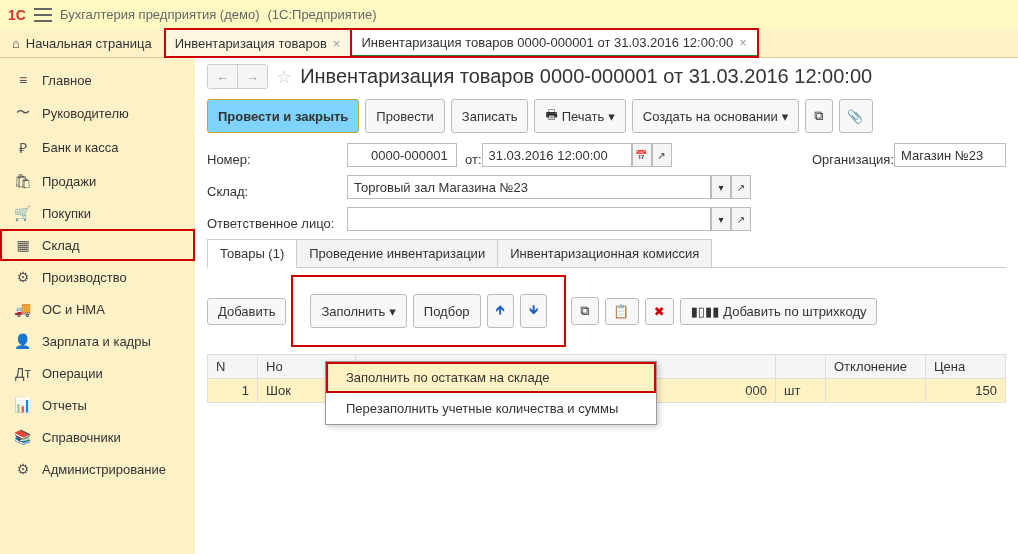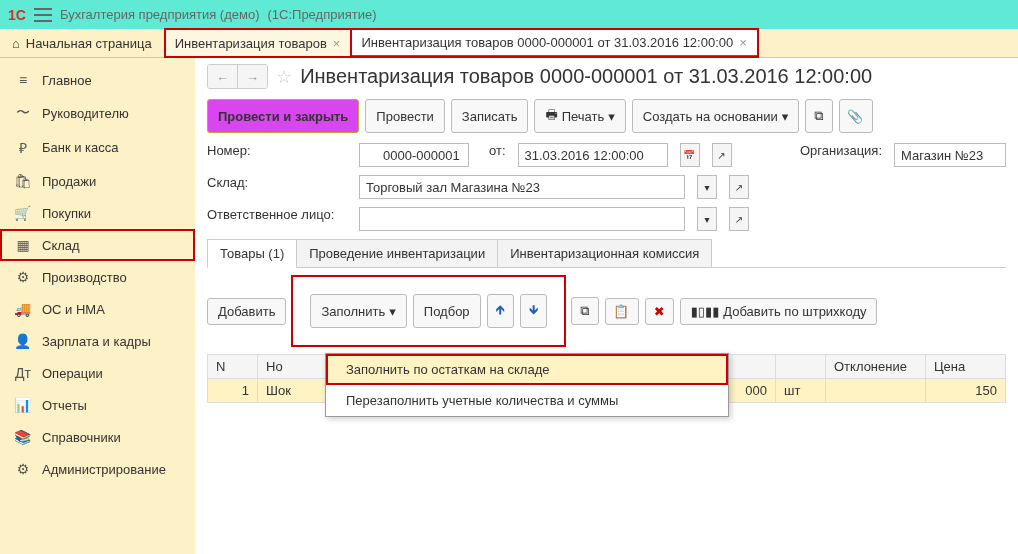--- a/index.html
+++ b/index.html
@@ -1,17 +1,17 @@
 <!DOCTYPE html>
 <html><head>
 <meta charset="utf-8">
 <style>
 *{box-sizing:border-box;margin:0;padding:0;font-family:Arial,sans-serif;font-size:13px;color:#333}
 body{background:#fff;width:1018px;height:554px;overflow:hidden}
-.titlebar{background:#5eead4;height:29px;display:flex;align-items:center;padding:0 8px;gap:8px}
+.titlebar{background:#fef9c3;height:29px;display:flex;align-items:center;padding:0 8px;gap:8px}
 .logo{color:#d93025;font-weight:bold;font-size:14px}
 .hamburger{width:18px;height:14px;display:flex;flex-direction:column;justify-content:space-between}
 .hamburger span{height:2px;background:#666}
 .titlebar-text{color:#666}
 .tabbar{background:#fdf1c7;height:29px;display:flex;align-items:stretch;border-bottom:1px solid #d4c998}
 .home-tab{display:flex;align-items:center;gap:6px;padding:0 12px;border-right:1px solid #d4c998}
 .tab{display:flex;align-items:center;gap:6px;padding:0 10px;background:#fdf7e2;border-right:1px solid #d4c998;cursor:pointer}
 .tab.active{background:#fff;border-bottom:2px solid #1a8c3a}
 .tab-close{color:#999;cursor:pointer}
 .highlight-red .tab{outline:2px solid #c00;outline-offset:-1px}
@@ -22,26 +22,26 @@
 .side-icon{width:18px;text-align:center;color:#555;font-size:14px}
 .content{flex:1;background:#fff;padding:6px 12px;position:relative}
 .nav-arrows{display:flex;gap:0;border:1px solid #ccc;border-radius:3px;overflow:hidden}
 .nav-arrow{padding:4px 8px;background:#f5f5f5;color:#999}
 .nav-arrow+.nav-arrow{border-left:1px solid #ccc}
 .header-row{display:flex;align-items:center;gap:8px;margin-bottom:10px}
 .star{color:#ccc;font-size:18px}
 .page-title{font-size:20px;font-weight:normal}
 .toolbar{display:flex;gap:6px;margin-bottom:10px}
 .btn{border:1px solid #bbb;background:#f8f8f8;padding:5px 10px;border-radius:3px;cursor:pointer;display:inline-flex;align-items:center;gap:4px}
-.btn.primary{background:#d946ef;border-color:#c9a227;font-weight:bold}
+.btn.primary{background:#7dd3fc;border-color:#c9a227;font-weight:bold}
 .btn.icon-only{padding:5px 8px}
-.form-row{display:flex;align-items:flex-start;gap:12px;margin-bottom:8px}
+.form-row{display:flex;align-items:flex-end;gap:0;margin-bottom:8px}
 .form-label{width:140px}
 .input{border:1px solid #bbb;padding:3px 6px;background:#fff;height:24px}
-.input-wide{width:326px}
+.input-wide{width:364px}
 .select-btn{width:20px;height:24px;border:1px solid #bbb;background:#f5f5f5;display:inline-flex;align-items:center;justify-content:center;cursor:pointer;font-size:10px}
 .inner-tabs{display:flex;border-bottom:1px solid #ccc;margin-top:4px}
 .inner-tab{padding:6px 12px;border:1px solid #ccc;border-bottom:none;background:#f3f3f3;cursor:pointer;margin-right:-1px}
 .inner-tab.active{background:#fff;border-bottom:1px solid #fff;margin-bottom:-1px}
 .table-toolbar{display:flex;gap:6px;padding:8px 0;align-items:center}
 .highlight-box{outline:2px solid #c00;outline-offset:-1px;padding:18px;display:inline-flex;gap:6px}
 .table{width:100%;border-collapse:collapse}
 .table th,.table td{border:1px solid #ddd;padding:4px 8px;text-align:left;font-weight:normal;background:#fff}
 .table th{background:#f5f5f5}
 .table td.num{text-align:right}
@@ -233,18 +233,18 @@
           <td class="num">1</td>
           <td>Шок</td>
           <td class="num">000</td>
           <td>шт</td>
           <td></td>
           <td class="num">150</td>
         </tr>
       </tbody>
     </table>
 
-    <div class="dropdown" style="top:295px;left:130px;width:404px">
+    <div class="dropdown" style="top:303px;left:130px;width:332px">
       <div class="dropdown-item hover">Заполнить по остаткам на складе</div>
       <div class="dropdown-item">Перезаполнить учетные количества и суммы</div>
     </div>
   </div>
 </div>
 
 </body></html>

